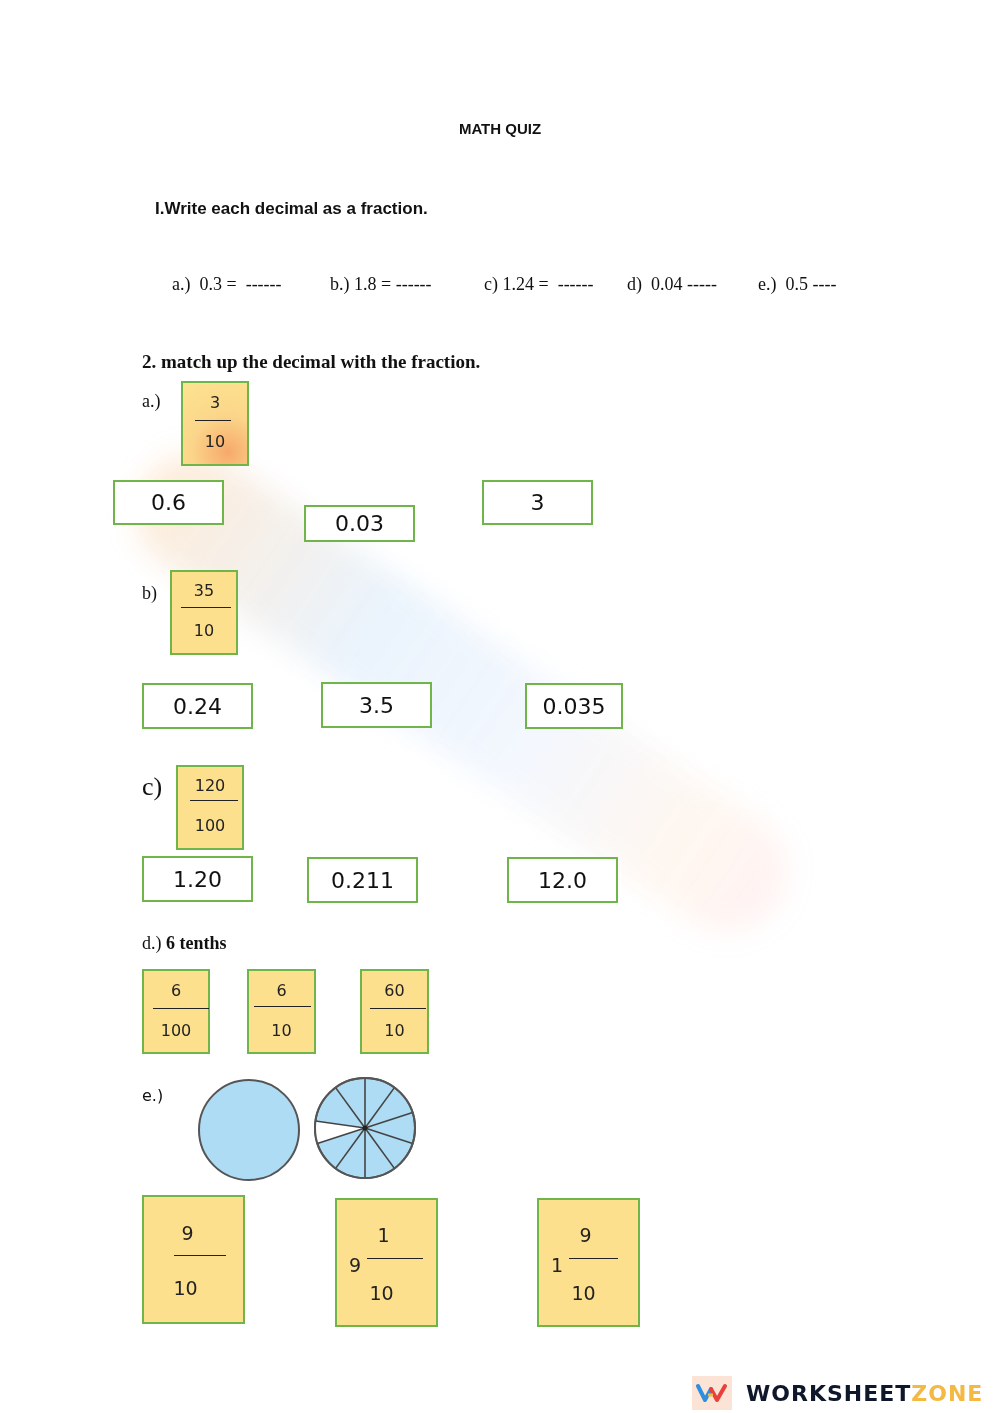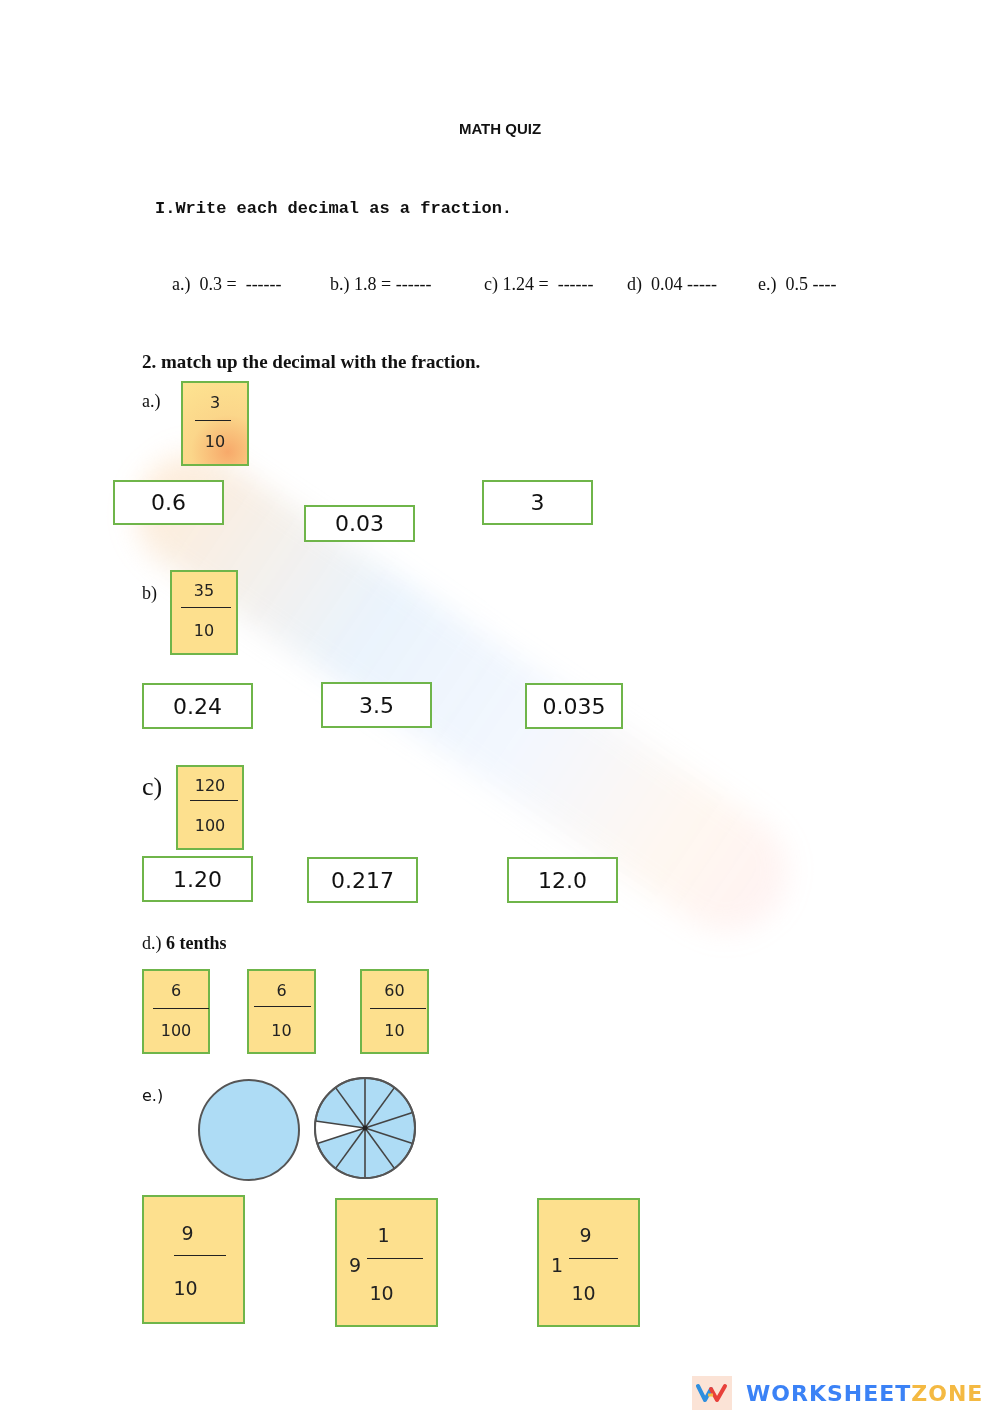--- a/index.html
+++ b/index.html
@@ -9,21 +9,21 @@
     .watermark {
       position: absolute; left: 180px; top: 430px; width: 760px; height: 120px;
       transform: rotate(34deg); transform-origin: left top;
       background: linear-gradient(90deg, rgba(255,170,80,0.22), rgba(140,190,240,0.18) 35%, rgba(170,200,250,0.14) 60%, rgba(255,200,150,0.14) 85%, rgba(255,150,150,0.12));
       filter: blur(14px); border-radius: 60px; pointer-events: none;
     }
 
     .title { position: absolute; left: 0; width: 1000px; top: 120px; text-align: center;
       font-family: "Liberation Sans", sans-serif; font-weight: bold; font-size: 15px; }
 
-    .sec1-head { position: absolute; left: 155px; top: 199px; font-family: Liberation Mono, monospace;
+    .sec1-head { position: absolute; left: 155px; top: 199px; font-family: Liberation Sans, sans-serif;
       font-weight: bold; font-size: 17px; }
 
     .sec1-row { position: absolute; top: 274px; font-family: "Liberation Serif", serif; font-size: 18px; white-space: pre; }
 
     .sec2-head { position: absolute; left: 142px; top: 351px; font-family: "Liberation Serif", serif;
       font-weight: bold; font-size: 19px; }
 
     .label { position: absolute; font-family: "Liberation Serif", serif; font-size: 18px; }
     .label.big { font-size: 26px; }
     .label b { font-weight: bold; }
@@ -41,21 +41,21 @@
       position: absolute; background: #ffffff; border: 2px solid #6fb54a;
       font-family: "DejaVu Sans", sans-serif; font-size: 22px; color: #111;
       display: flex; align-items: center; justify-content: center;
     }
 
     .circle-svg { position: absolute; }
 
     .brand { position: absolute; left: 692px; top: 1376px; display: flex; align-items: center; }
     .brand-logo { width: 40px; height: 34px; background: #fbe3d6; display: flex; align-items: center; justify-content: center; }
     .brand-text { margin-left: 14px; font-family: "DejaVu Sans", sans-serif; font-weight: bold; font-size: 22px; letter-spacing: 1px; }
-    .brand-text .w { color: #3b82f6; }
+    .brand-text .w { color: #0f172a; }
     .brand-text .z { color: #f4b942; text-align: center; }
   </style>
 </head>
 <body>
 
 <div class="watermark"></div>
 
 <div class="title">MATH QUIZ</div>
 
 <div class="sec1-head">I.Write each decimal as a fraction.</div>
@@ -87,21 +87,21 @@
 <div class="dec" style="left:321px;top:682px;width:111px;height:46px">3.5</div>
 <div class="dec" style="left:525px;top:683px;width:98px;height:46px">0.035</div>
 
 <div class="label big" style="left:142px;top:772px">c)</div>
 <div class="frac" style="left:176px;top:765px;width:68px;height:85px">
   <div class="num" style="top:9px">120</div>
   <div class="bar" style="left:12px;width:48px;top:33px"></div>
   <div class="den" style="top:49px">100</div>
 </div>
 <div class="dec" style="left:142px;top:856px;width:111px;height:46px">1.20</div>
-<div class="dec" style="left:307px;top:857px;width:111px;height:46px">0.217</div>
+<div class="dec" style="left:307px;top:857px;width:111px;height:46px">0.211</div>
 <div class="dec" style="left:507px;top:857px;width:111px;height:46px">12.0</div>
 
 <div class="label" style="left:142px;top:933px">
   <span>d.)</span>
   <b>6 tenths</b>
 </div>
 <div class="frac" style="left:142px;top:969px;width:68px;height:85px">
   <div class="num" style="top:10px">6</div>
   <div class="bar" style="left:9px;width:56px;top:37px"></div>
   <div class="den" style="top:50px">100</div>

